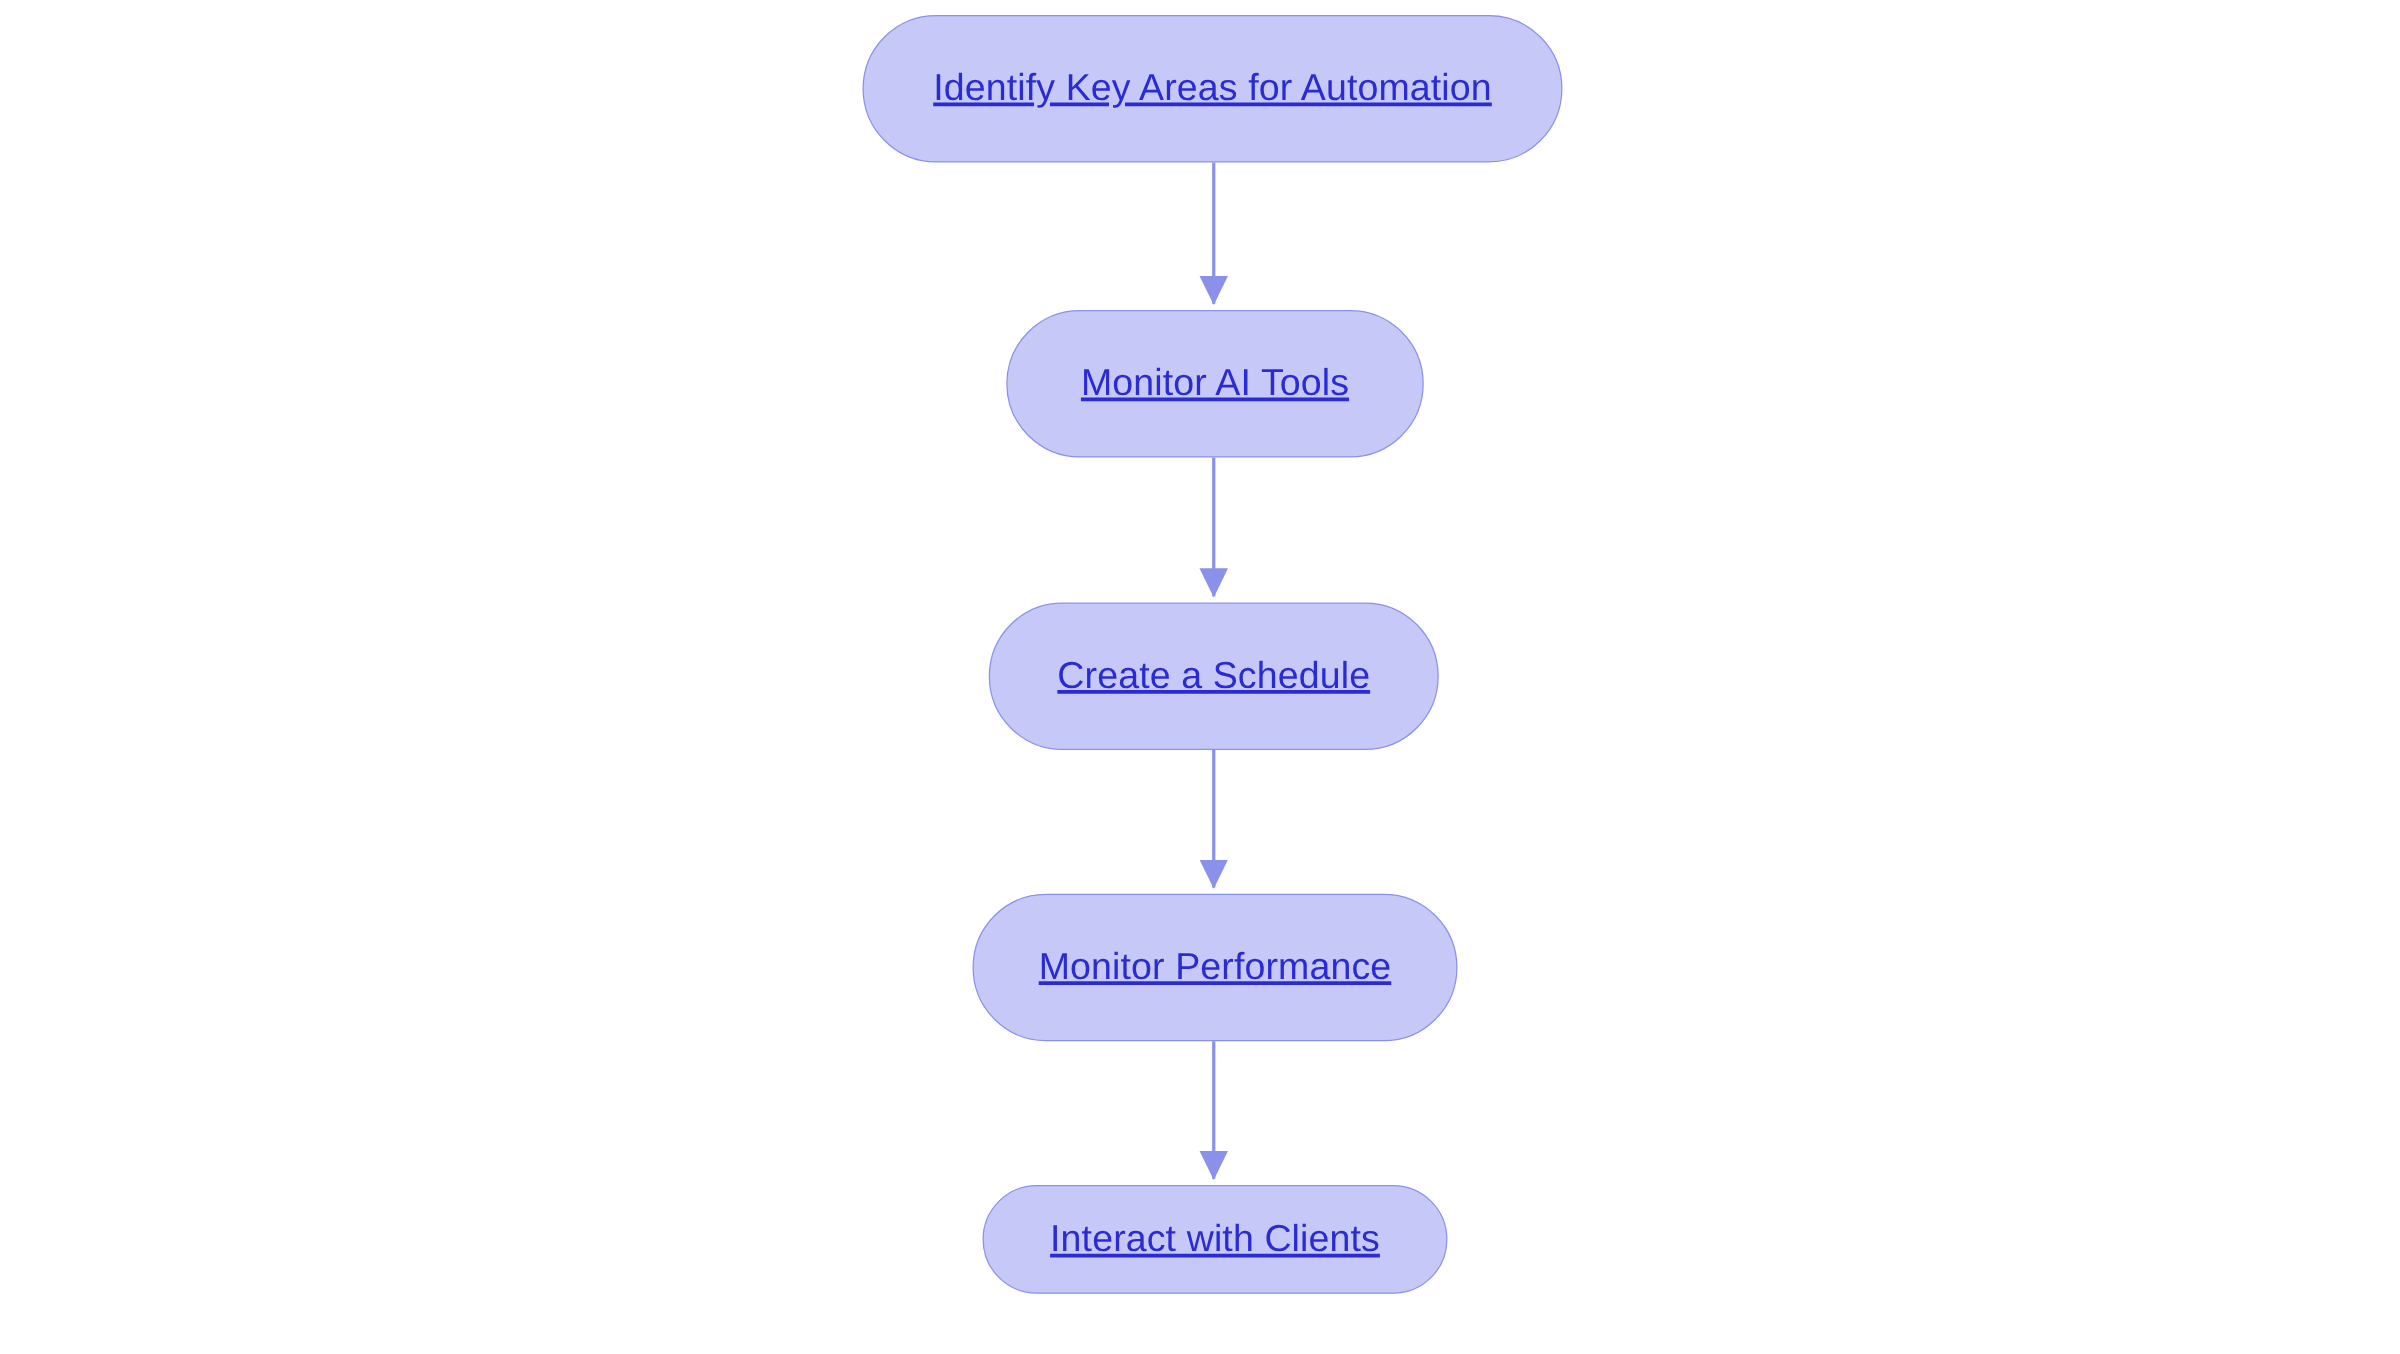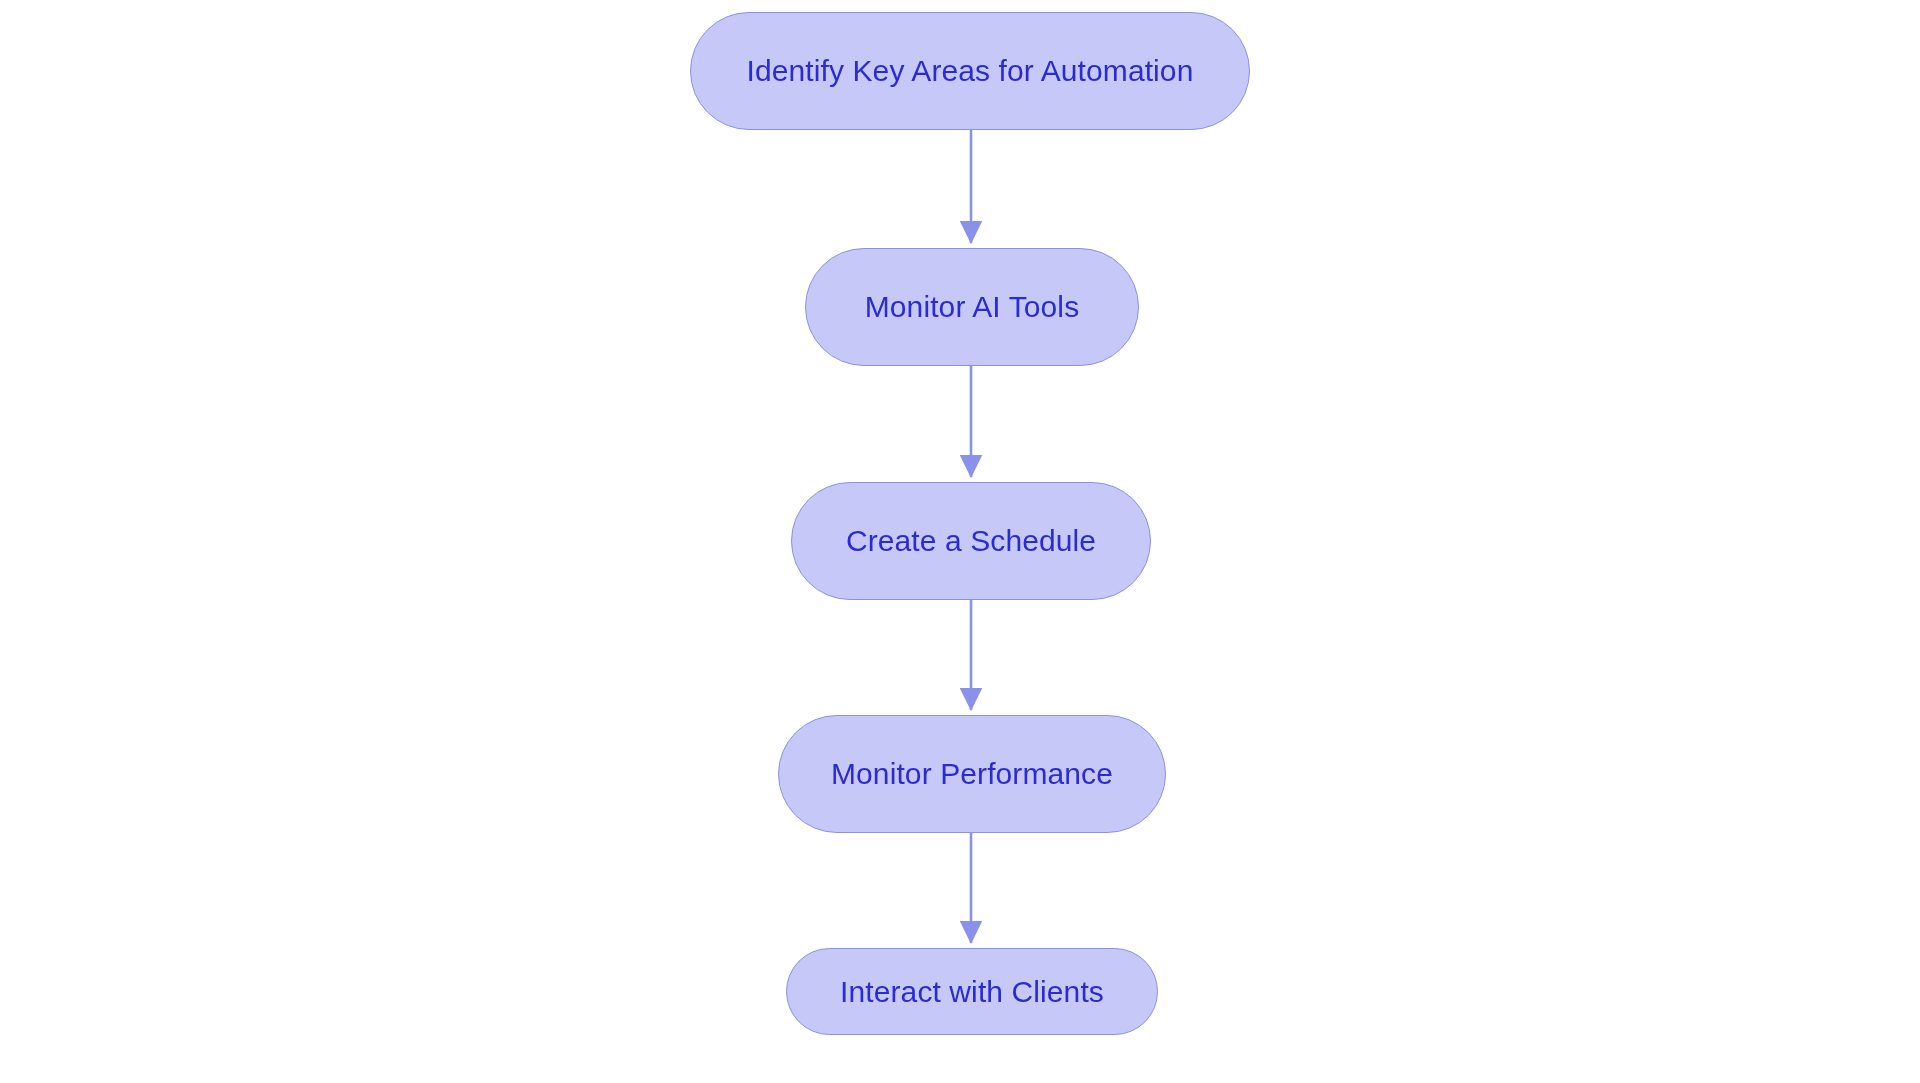--- a/index.html
+++ b/index.html
@@ -46,20 +46,21 @@
     position: absolute;
     box-sizing: border-box;
     display: flex;
     align-items: center;
     justify-content: center;
     background: #c6c9f8;
     border: 1.4px solid #8a91ea;
     border-radius: 60px;
     color: #2b2bd4;
     white-space: nowrap;
+    text-decoration: underline;
   }
 
   .flow-node .node-label {
     font-family: "Liberation Sans", sans-serif;
     font-size: 30px;
     font-weight: 400;
     letter-spacing: 0.1px;
     line-height: 1;
     color: #2b2bd4;
     pointer-events: none;

